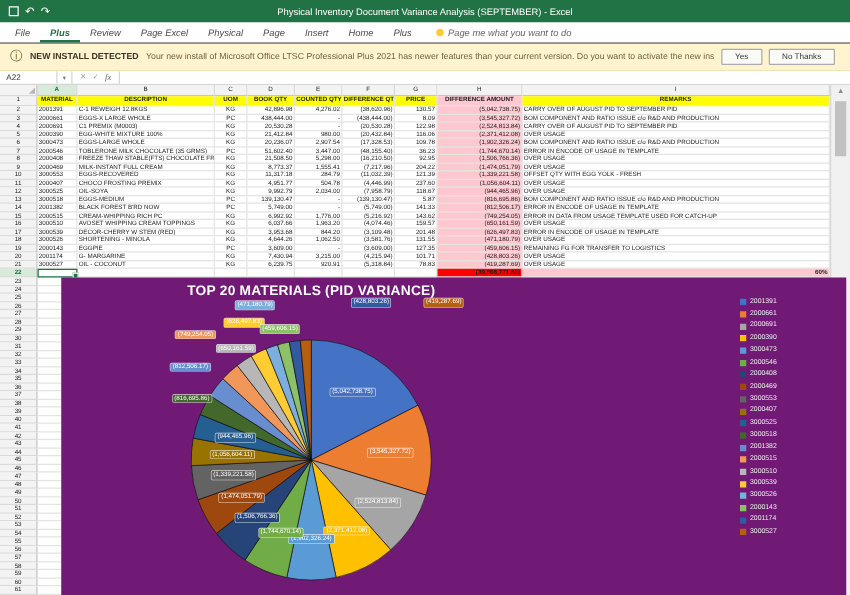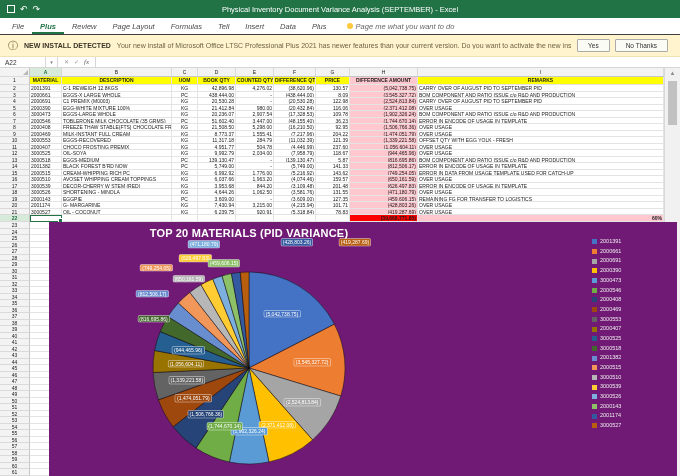--- a/index.html
+++ b/index.html
@@ -104,25 +104,25 @@
     <span class="qico">↷</span>
   </div>
   <div class="wtitle">Physical Inventory Document Variance Analysis (SEPTEMBER)  -  Excel</div>
 </div>
 
 <div class="tabs">
   <div class="tab-list">
       <div class="tab">File</div>
       <div class="tab active">Plus</div>
       <div class="tab">Review</div>
-      <div class="tab">Page Layout</div>
-      <div class="tab">Formulas</div>
-      <div class="tab">Tell</div>
+      <div class="tab">Page Excel</div>
+      <div class="tab">Physical</div>
+      <div class="tab">Page</div>
       <div class="tab">Insert</div>
-      <div class="tab">Data</div>
+      <div class="tab">Home</div>
       <div class="tab">Plus</div>
     </div>
   <div class="tellme">
     <span class="bulb"></span>
     <span>Page me what you want to do</span>
   </div>
 </div>
 
 <div class="msgbar">
   <span class="info-ico">ⓘ</span>

